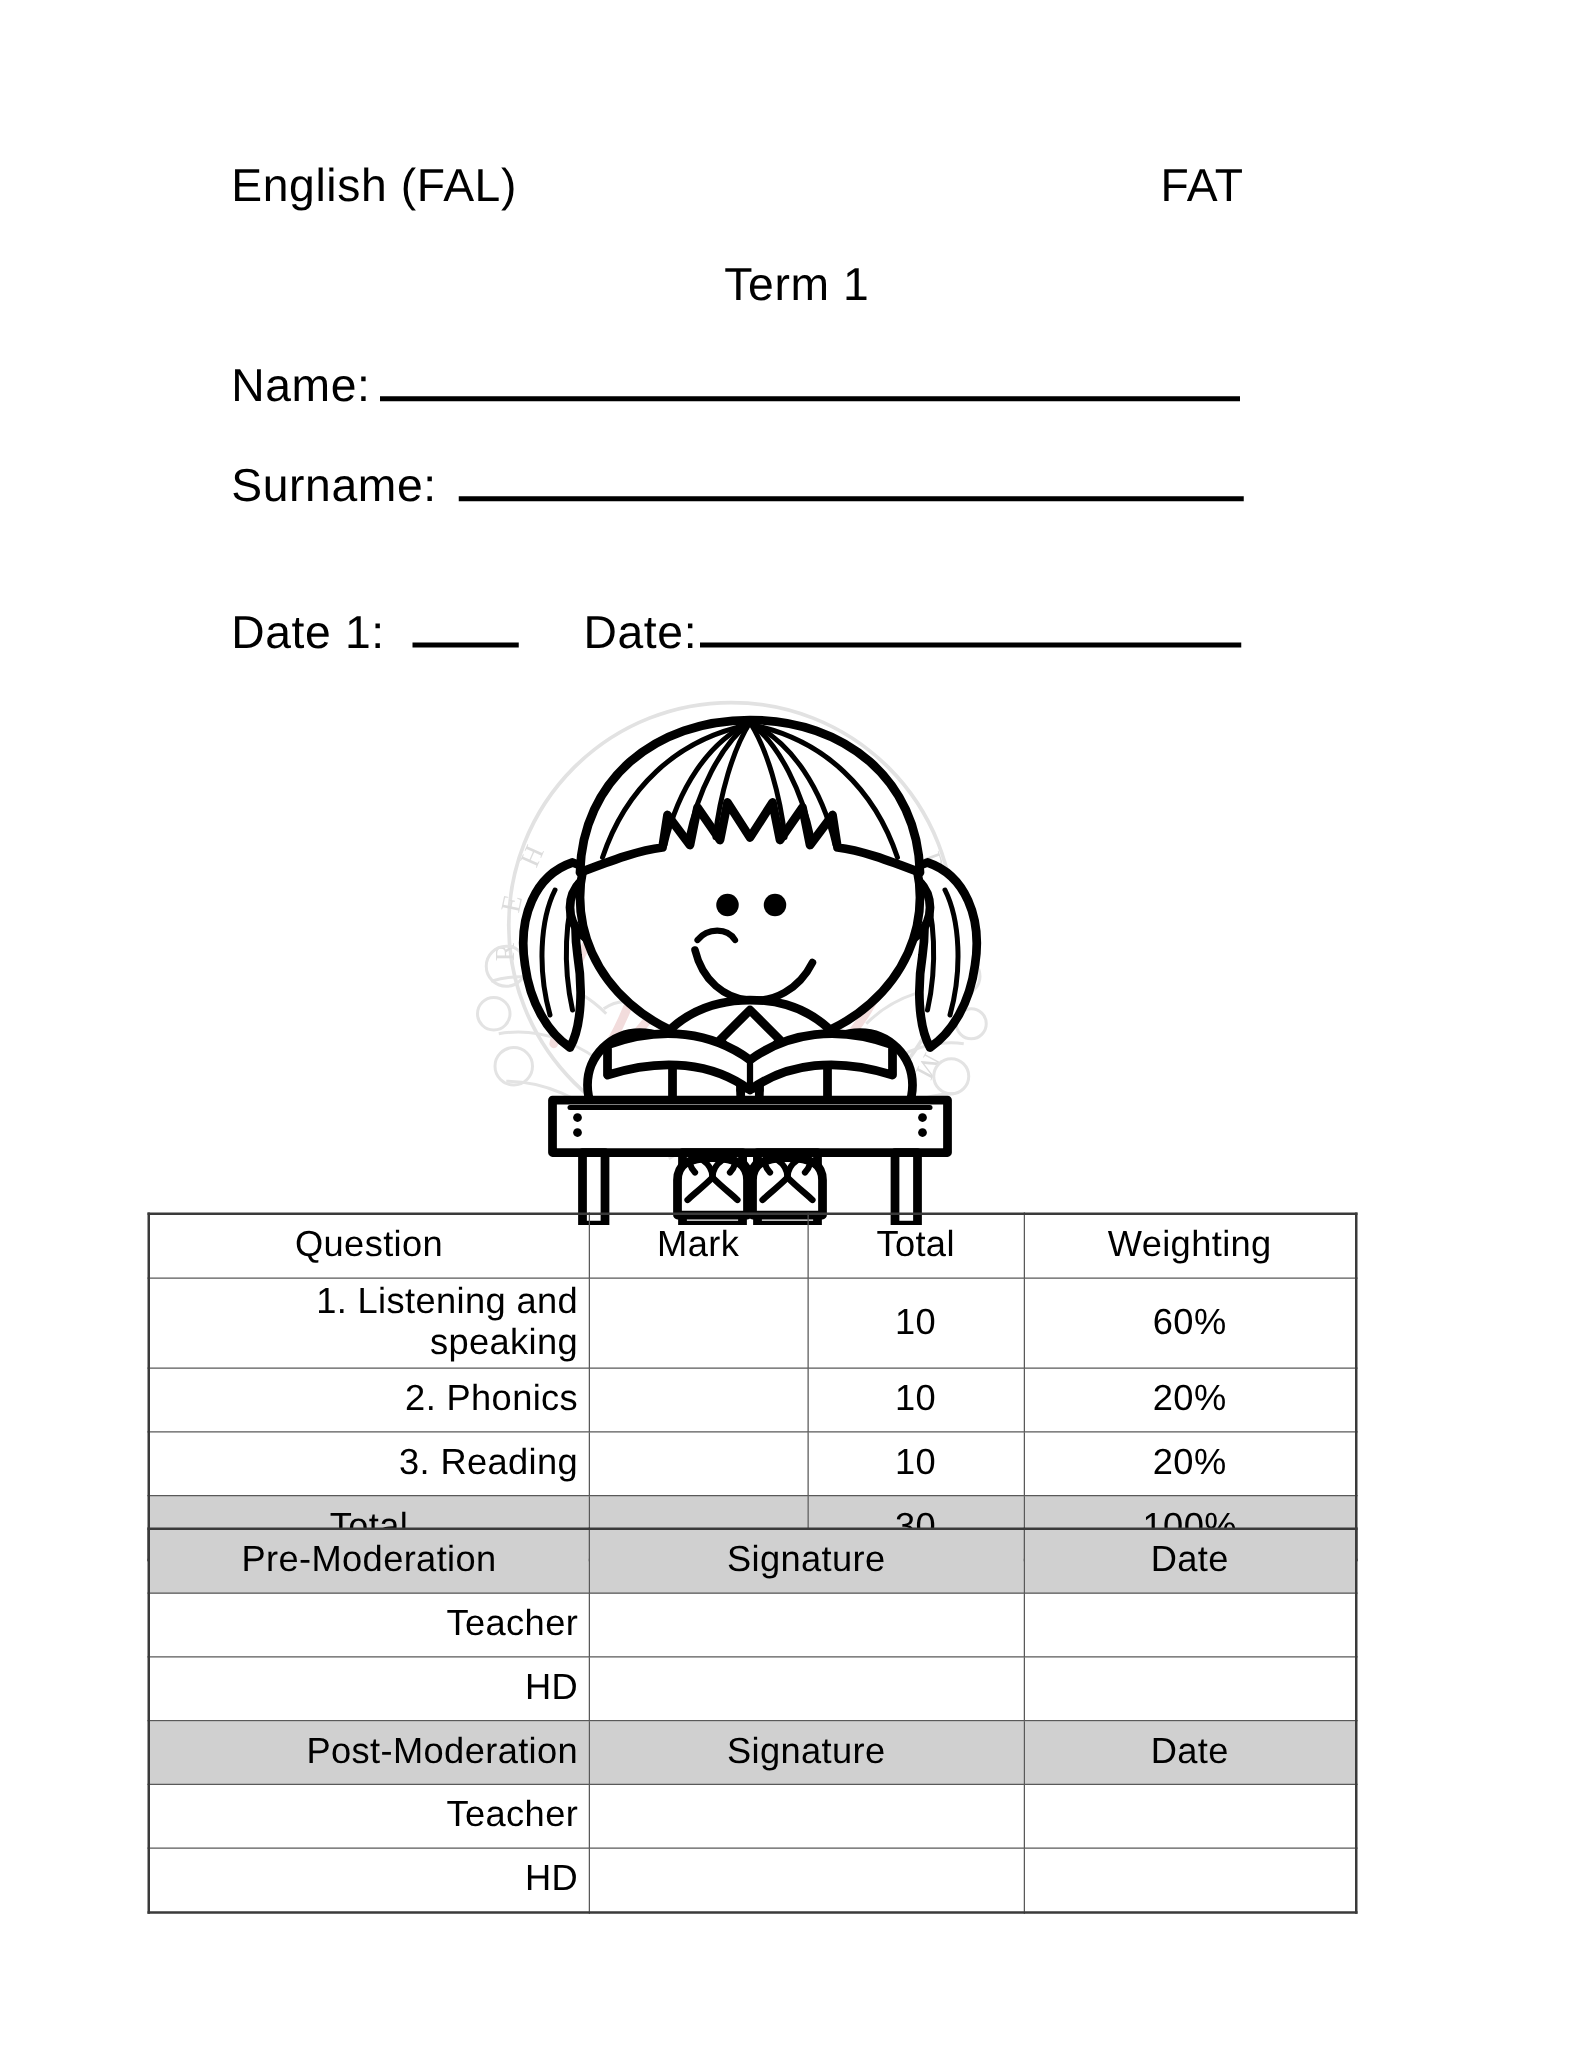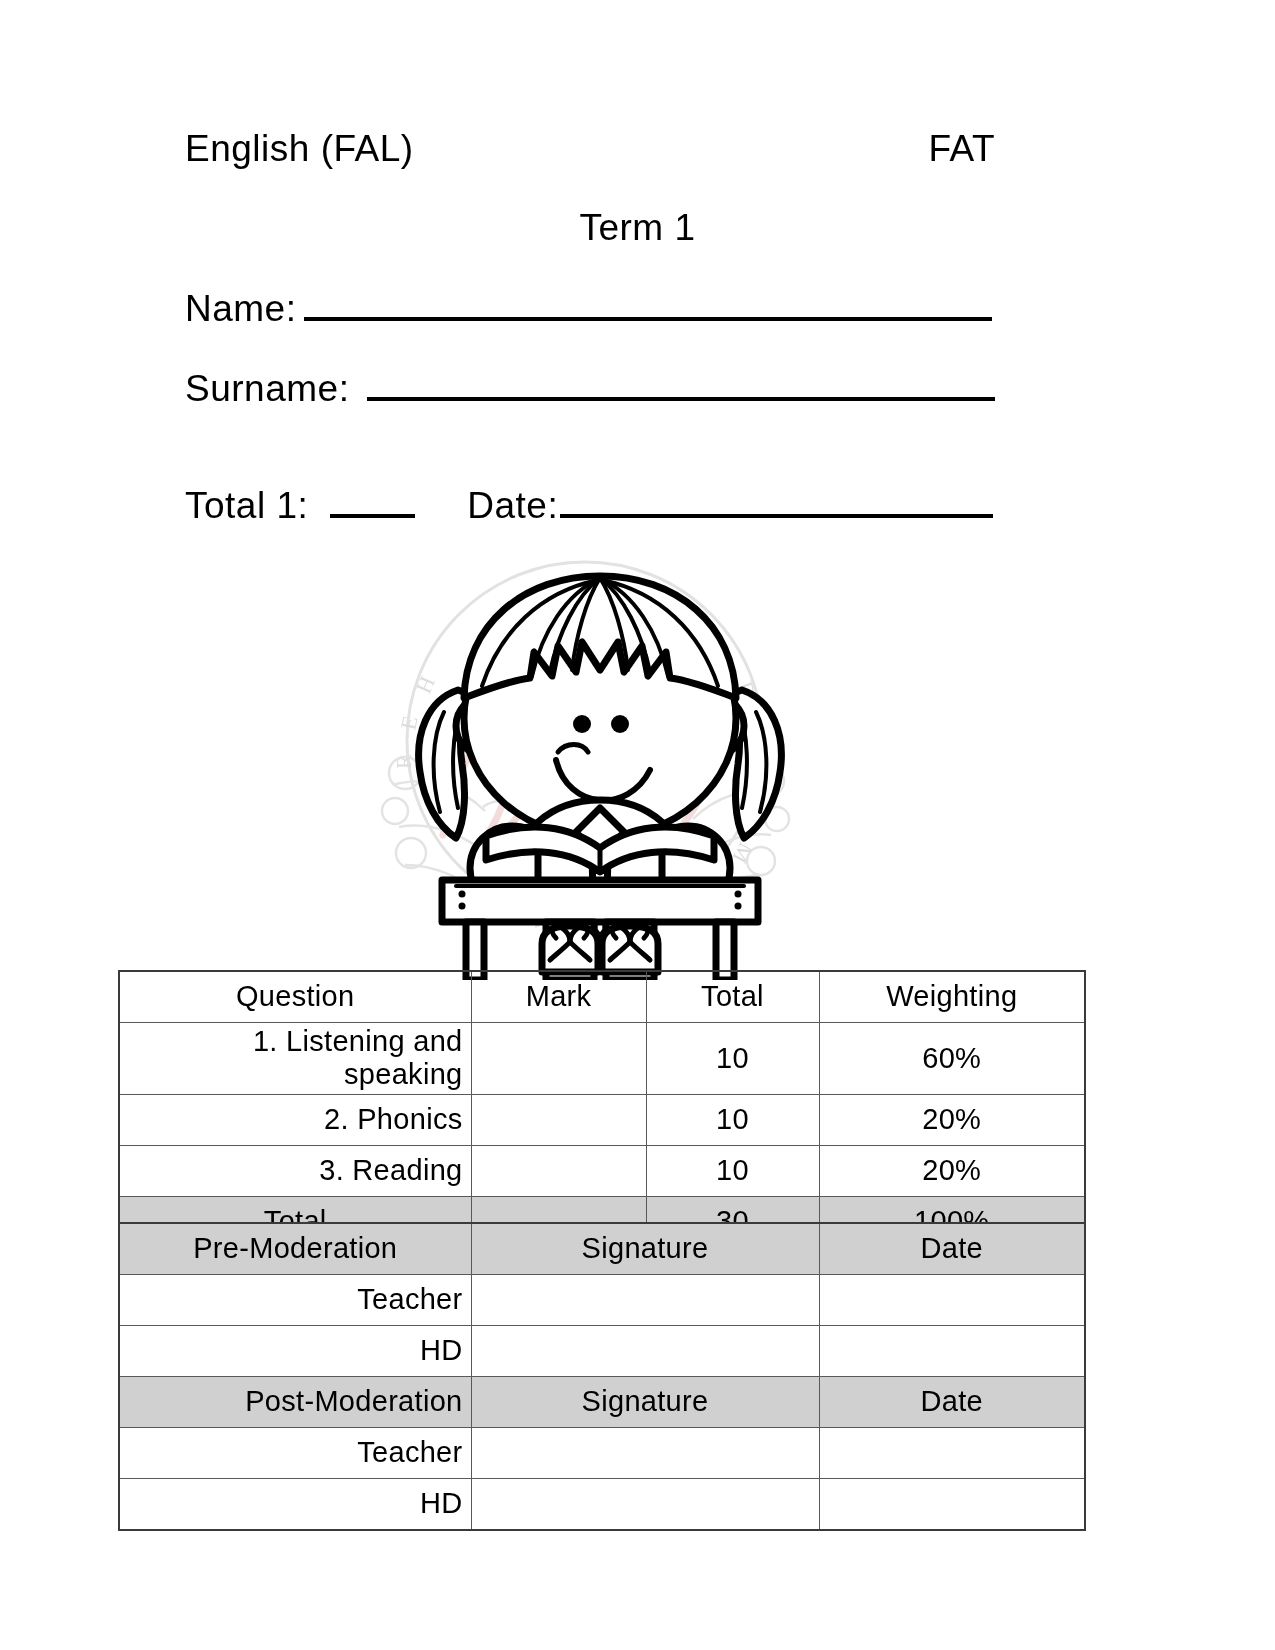--- a/index.html
+++ b/index.html
@@ -155,21 +155,21 @@
     <span class="field-label">Name:</span>
     <span class="rule rule-name"></span>
   </div>
 
   <div class="field" id="field-surname">
     <span class="field-label">Surname:</span>
     <span class="rule rule-surname"></span>
   </div>
 
   <div class="field" id="field-grade">
-    <span class="field-label">Total 1:</span>
+    <span class="field-label">Date 1:</span>
     <span class="rule rule-grade"></span>
     <span class="field-label date-label">Date:</span>
     <span class="rule rule-date"></span>
   </div>
 
   <div class="watermark">
     <svg viewBox="0 0 440 430" width="440" height="430" aria-hidden="true">
 
       <circle cx="220" cy="205" r="178" fill="none" stroke="#e2e2e2" stroke-width="3"></circle>
 

